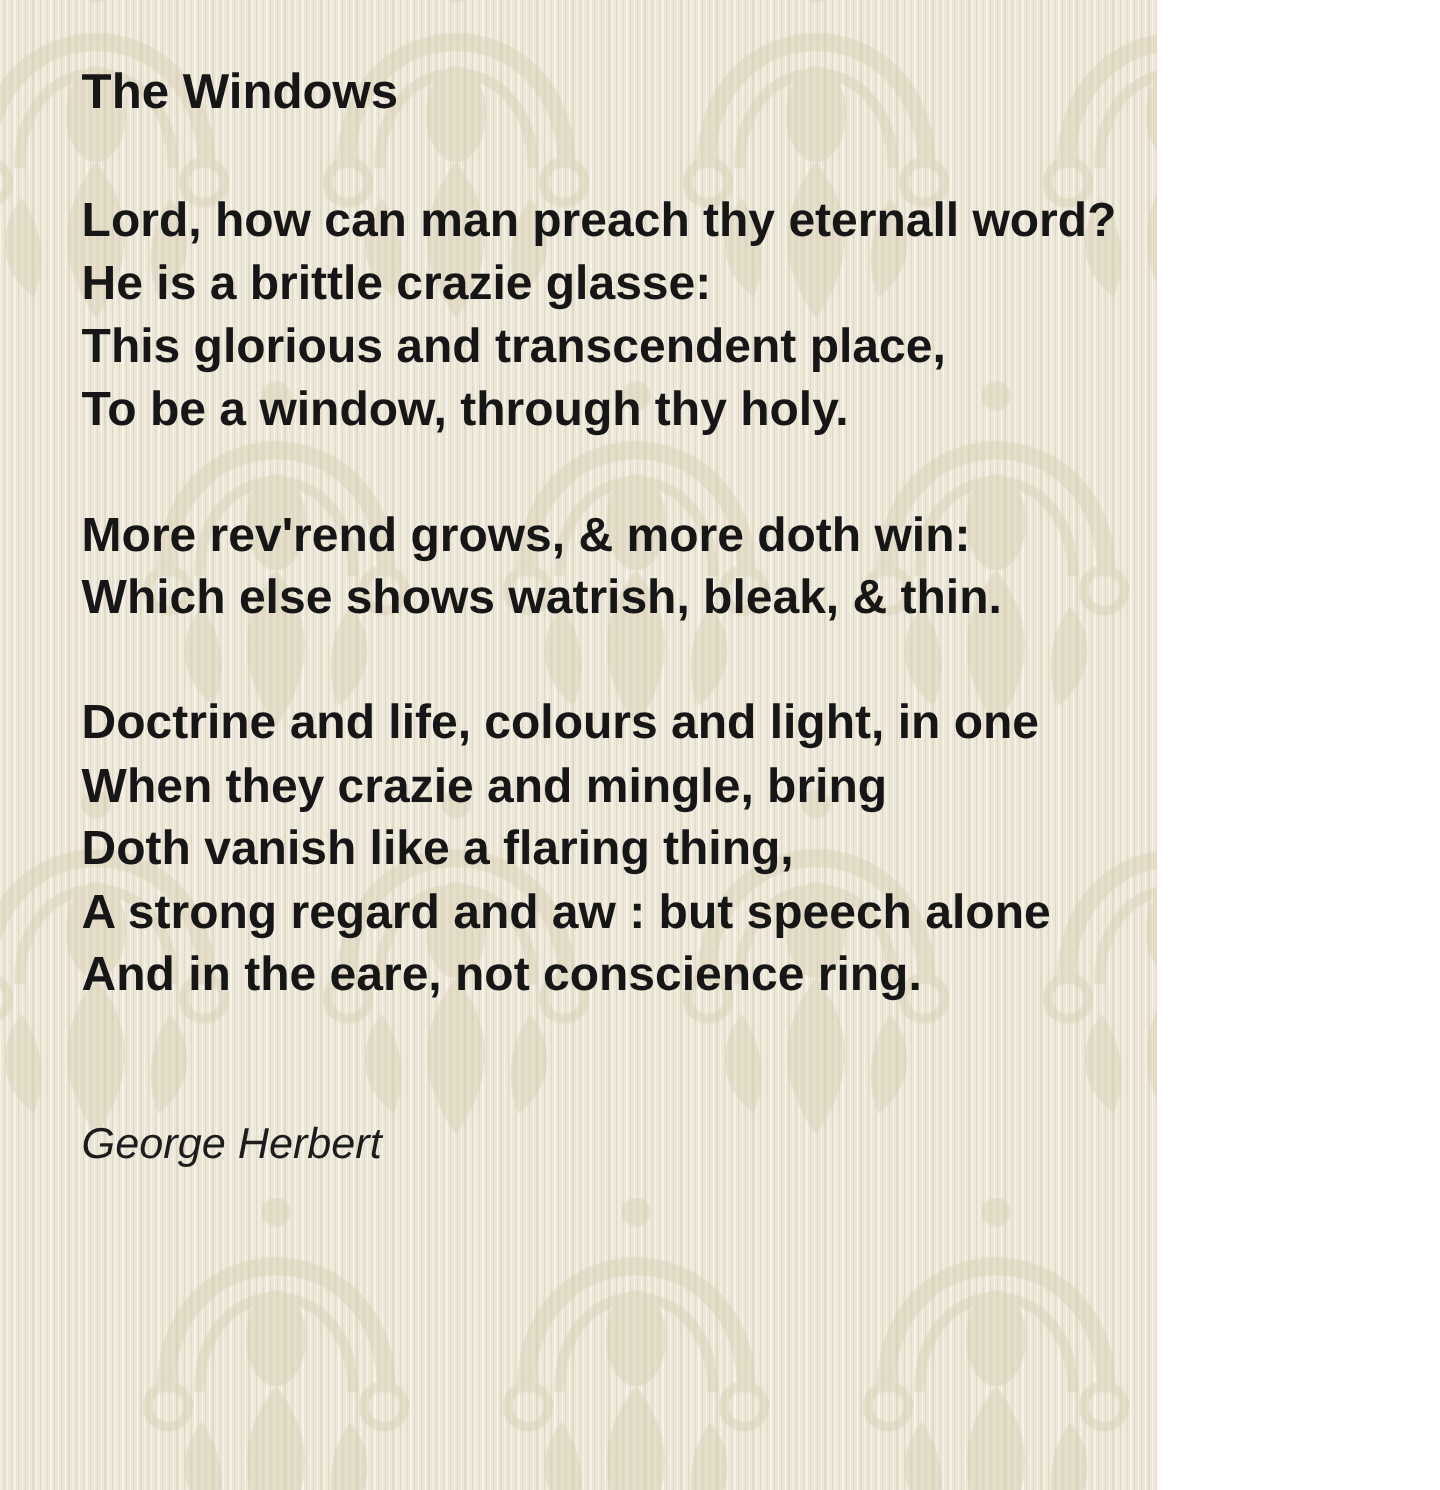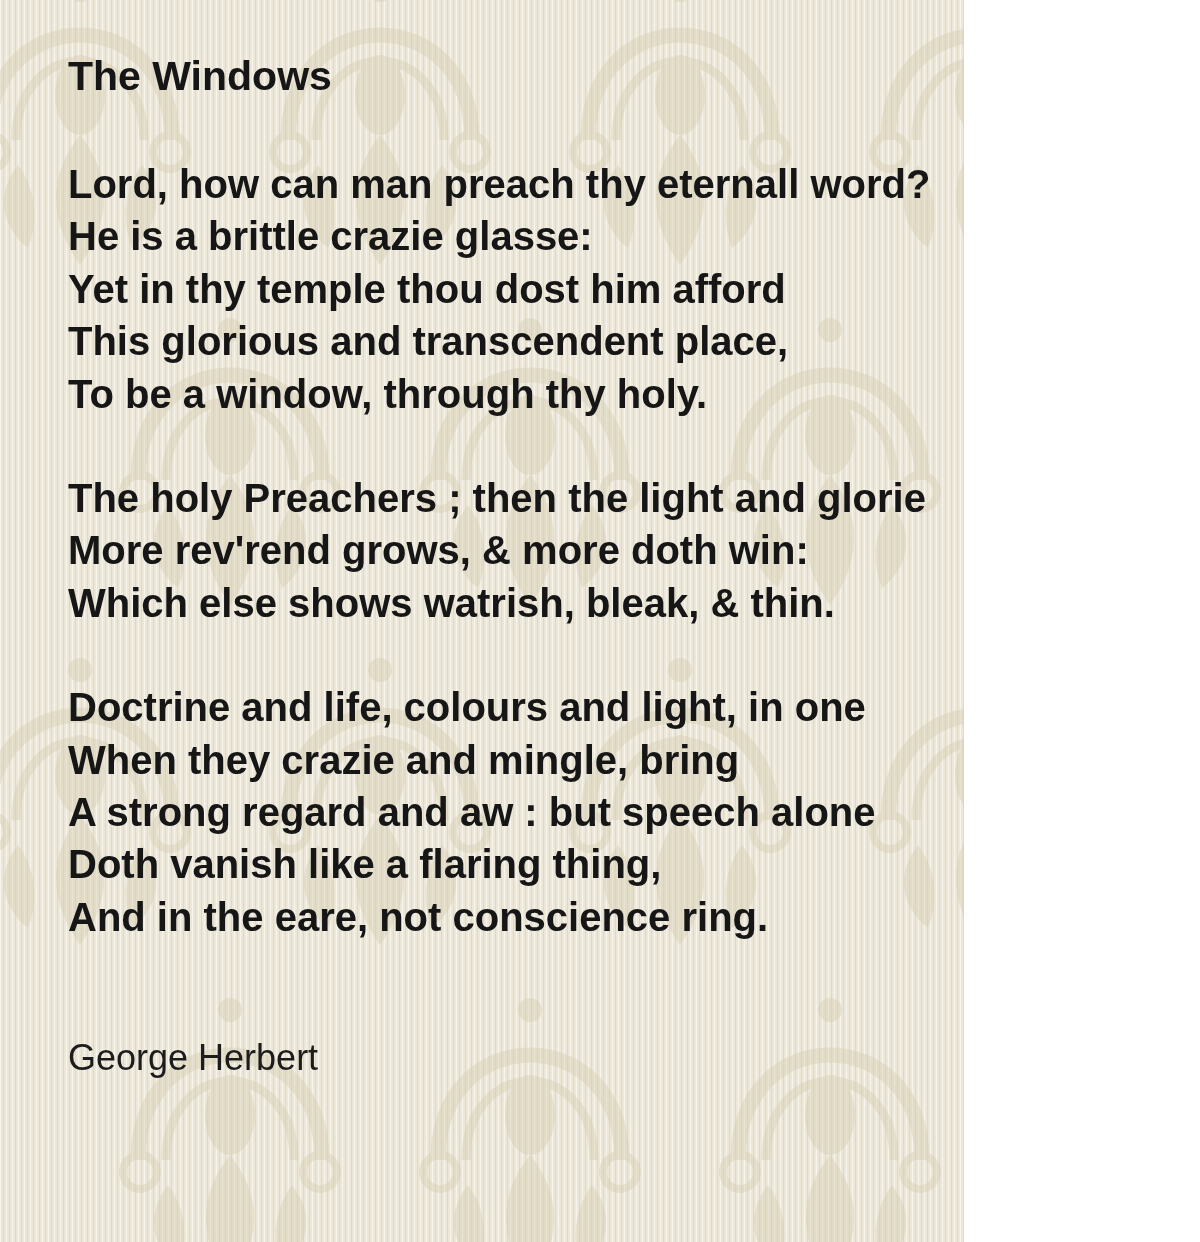--- a/index.html
+++ b/index.html
@@ -45,20 +45,21 @@
     font-size: 40px;
     font-weight: bold;
     line-height: 52.4px;
   }
   .poem-line {
     white-space: nowrap;
   }
   .poem-author {
     margin-top: 94px;
     font-size: 36px;
+    font-style: italic;
     font-weight: normal;
     color: #1c1c1c;
   }
 </style>
 </head>
 <body>
 
 <div class="page">
 
   <svg class="bg-pattern" width="1200" height="1242" viewBox="0 0 1200 1242" xmlns="http://www.w3.org/2000/svg">
@@ -99,34 +100,32 @@
       <use href="#damask-motif" transform="translate(1010,950)"></use>
     </g>
   </svg>
 
   <div class="content">
     <h1 class="poem-title">The Windows</h1>
 
     <div class="stanza">
       <div class="poem-line">Lord, how can man preach thy eternall word?</div>
       <div class="poem-line">He is a brittle crazie glasse:</div>
-      <div class="poem-line">Yet in thy temple thou dost him afford</div>
       <div class="poem-line">This glorious and transcendent place,</div>
       <div class="poem-line">To be a window, through thy holy.</div>
     </div>
 
     <div class="stanza">
-      <div class="poem-line">The holy Preachers ; then the light and glorie</div>
       <div class="poem-line">More rev'rend grows, &amp; more doth win:</div>
       <div class="poem-line">Which else shows watrish, bleak, &amp; thin.</div>
     </div>
 
     <div class="stanza">
       <div class="poem-line">Doctrine and life, colours and light, in one</div>
       <div class="poem-line">When they crazie and mingle, bring</div>
+      <div class="poem-line">Doth vanish like a flaring thing,</div>
       <div class="poem-line">A strong regard and aw : but speech alone</div>
-      <div class="poem-line">Doth vanish like a flaring thing,</div>
       <div class="poem-line">And in the eare, not conscience ring.</div>
     </div>
 
     <div class="poem-author">George Herbert</div>
   </div>
 </div>
 
 </body></html>

